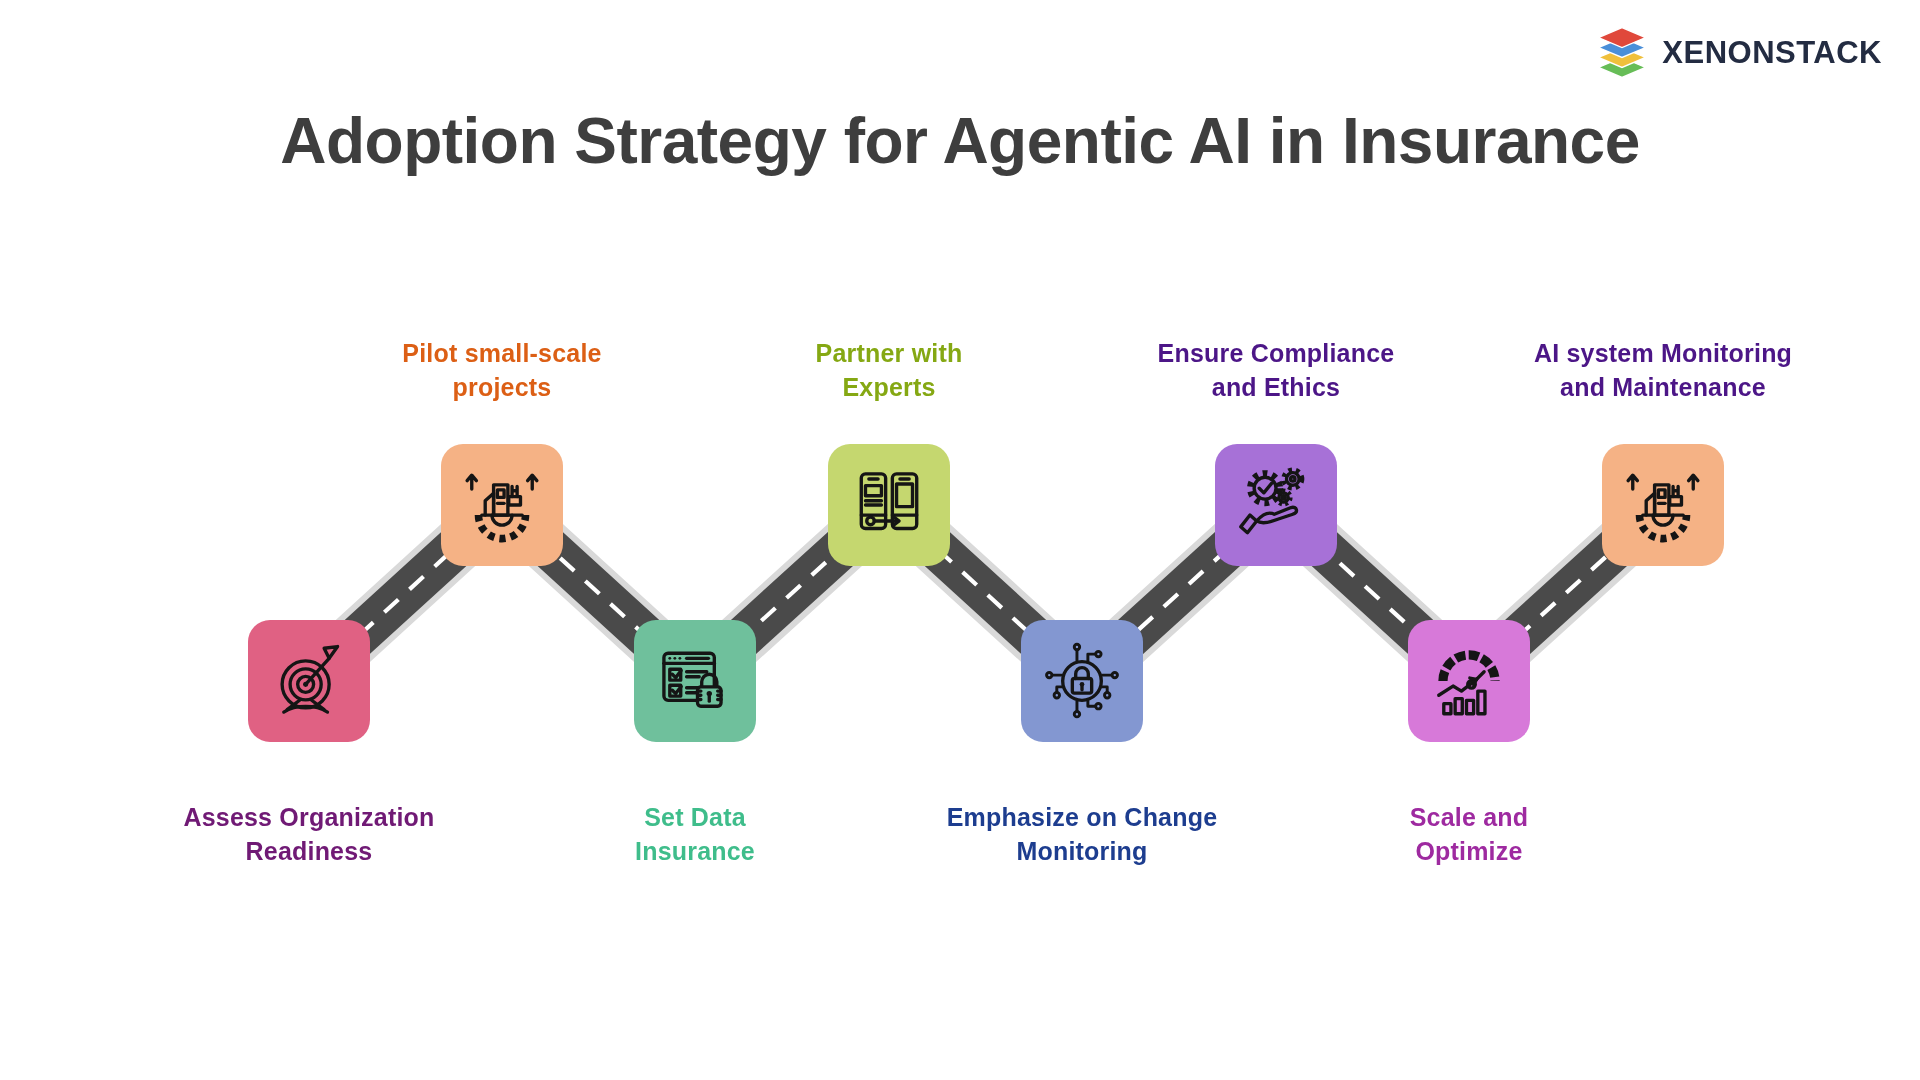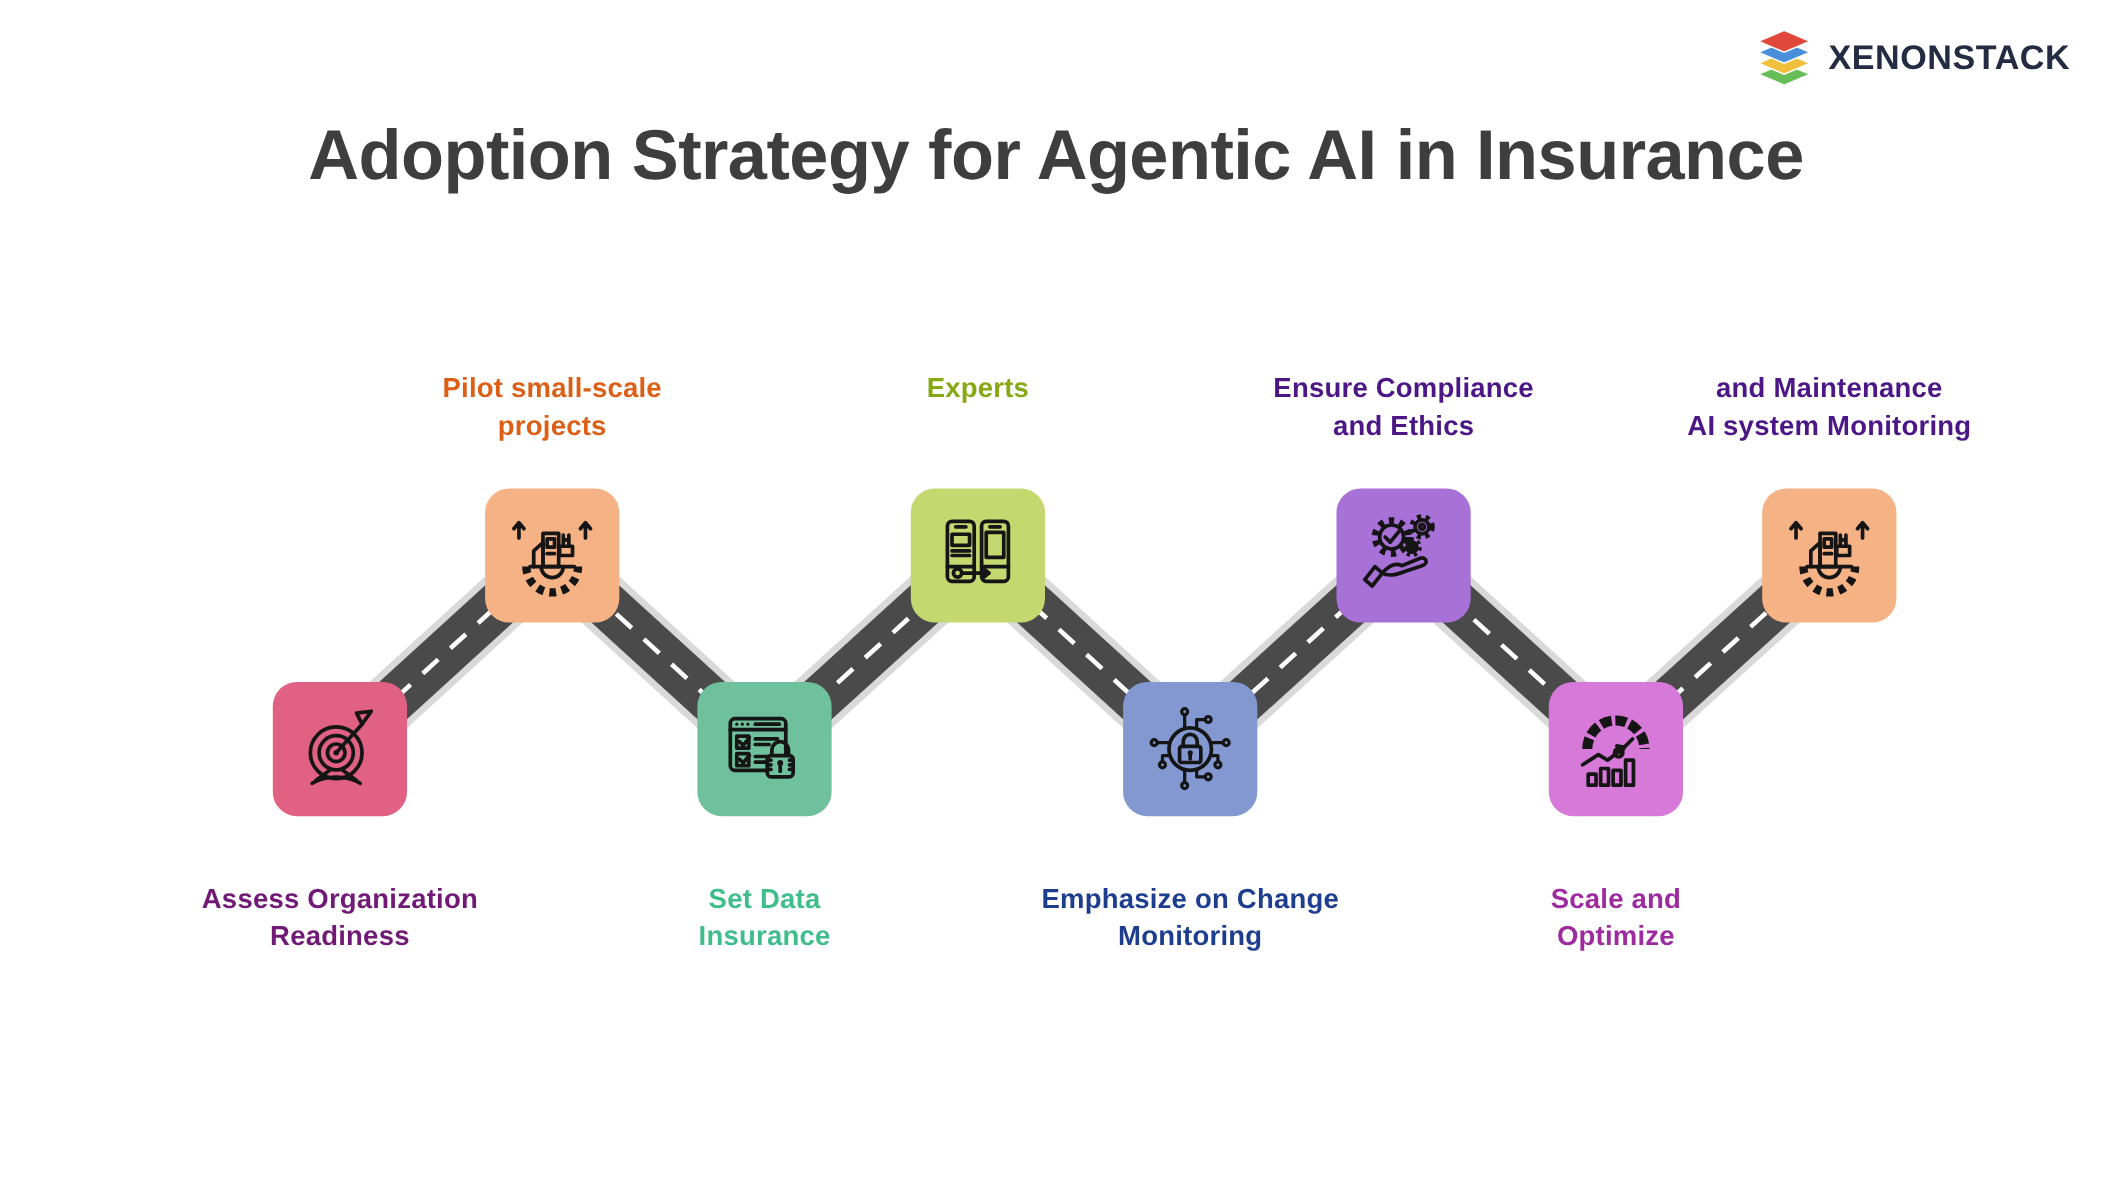--- a/index.html
+++ b/index.html
@@ -133,20 +133,21 @@
     <rect x="54" y="13" width="29" height="65" rx="5"></rect>
     <path d="M63 19 H74"></path>
     <rect x="59" y="25" width="19" height="27"></rect>
     <path d="M54 62 H83"></path>
     <circle cx="28" cy="69" r="4.5"></circle>
     <path d="M32.5 69 H61"></path>
     <path d="M55.5 64 L62 69 L55.5 74"></path>
   </svg>
 </div>
 <div class="step-label s4-label" style="color: rgb(133, 168, 19);">
+  <span>Partner with</span>
   <span>Experts</span>
 </div>
 
 <div class="box s5-box" style="background-color: rgb(131, 151, 209);">
   <svg viewBox="0 0 100 100" fill="none" stroke="#151515" stroke-width="4" stroke-linecap="round" stroke-linejoin="round">
     <circle cx="50" cy="50" r="23"></circle>
     <path d="M42.5 47 V41.5 A7.5 7.5 0 0 1 57.5 41.5 V47"></path>
     <rect x="38.5" y="47" width="23" height="17.5" rx="2.5"></rect>
     <circle cx="50" cy="54" r="2.8" fill="#151515" stroke="none"></circle>
     <path d="M50 56.5 V60.5"></path>
@@ -222,15 +223,15 @@
     <path d="M86 31 V15 M80.5 21 L86 14.5 L91.5 21"></path>
     <path d="M30 62 V45 L40 36 V62"></path>
     <rect x="40" y="26" width="17" height="36"></rect>
     <rect x="44.5" y="32" width="8" height="9"></rect>
     <path d="M44.5 48 H52.5"></path>
     <path d="M62 40 V28 M68 40 V28 M62 33 H68"></path>
     <rect x="58" y="40" width="14" height="10"></rect>
   </svg>
 </div>
 <div class="step-label s8-label" style="color: rgb(76, 22, 135);">
+  <span>AI system Monitoring</span>
   <span>and Maintenance</span>
-  <span>AI system Monitoring</span>
 </div>
 
 </body></html>

